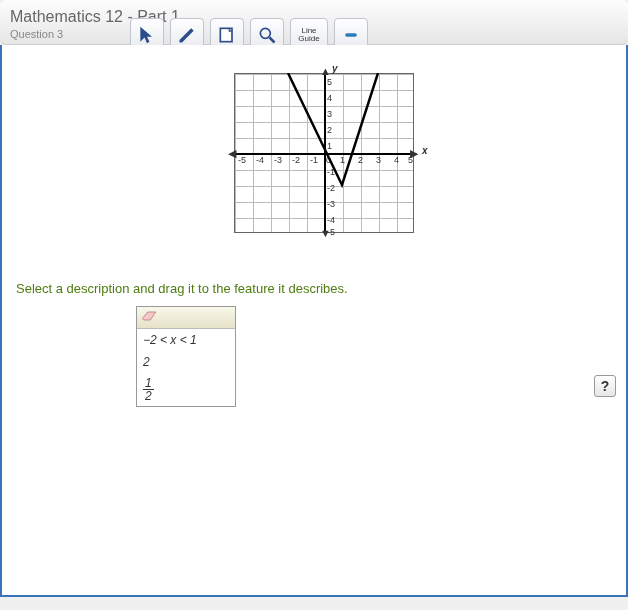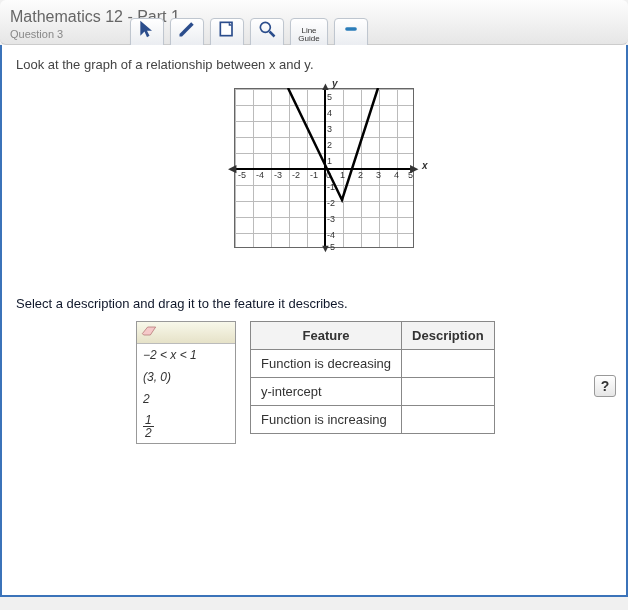--- a/index.html
+++ b/index.html
@@ -26,21 +26,21 @@
     margin-top: 4px;
     position: absolute;
     top: 14px;
     left: 130px;
   }
   .tool-btn {
     width: 34px; height: 34px;
     border: 1px solid #bfc6cf;
     border-radius: 4px;
     background: linear-gradient(#ffffff,#e6e9ee);
-    display: flex; justify-content:center;
+    display: flex; align-items:center; justify-content:center;
     cursor: pointer;
     box-shadow: 0 1px 1px rgba(0,0,0,.1);
   }
   .tool-btn svg { width:20px; height:20px; }
   .tool-label { font-size:8px; text-align:center; color:#333; line-height:1; }
   .content {
     padding: 12px 14px;
     background: #fff;
     border: 2px solid #3b73b9;
     border-top: none;
@@ -67,21 +67,21 @@
   .axis-y { left:130px; top:10px; width:1.5px; height:160px; }
   .axis-x { left:40px; top:90px; width:180px; height:1.5px; }
   .arrow-y { position:absolute; left:126px; top:2px; font-size:11px;}
   .arrow-yd { position:absolute; left:126px; top:164px; font-size:11px;}
   .arrow-x { position:absolute; left:216px; top:84px; font-size:11px;}
   .arrow-xn { position:absolute; left:34px; top:84px; font-size:11px;}
   .label-y { position:absolute; left:138px; top:0px; font-style:italic; font-weight:bold;}
   .label-x { position:absolute; left:228px; top:82px; font-style:italic; font-weight:bold;}
   .tick { position:absolute; font-size:9px; color:#333; }
   .plot { position:absolute; left:40px; top:10px; width:180px; height:160px; }
-  .prompt2 { font-size: 13px; color:#0f172a; margin: 8px 0 10px; }
+  .prompt2 { font-size: 13px; color:#4d7c0f; margin: 8px 0 10px; }
   .help-btn {
     position:absolute; right:10px; top:330px;
     width:22px; height:22px;
     border:1px solid #999; border-radius:3px;
     background: linear-gradient(#fff,#e6e6e6);
     font-weight:bold; font-size:14px; color:#333;
     display:flex; align-items:center; justify-content:center;
     cursor:pointer;
   }
   .work-area {
@@ -161,21 +161,20 @@
     </div>
     <div class="tool-btn">
       <svg viewBox="0 0 24 24">
           <rect x="5" y="10" width="14" height="4" rx="2" fill="#2b7db9"></rect>
         </svg>
     </div>
   </div>
 </div>
 
 <div class="content">
-  <div class="prompt1">Look at the graph of a relationship between x and y.</div>
 
   <div class="graph-wrap">
     <div class="graph">
       <div class="grid"></div>
       <div class="axis-y"></div>
       <div class="axis-x"></div>
       <div class="arrow-y">▲</div>
       <div class="arrow-yd">▼</div>
       <div class="arrow-x">▶</div>
       <div class="arrow-xn">◀</div>
@@ -218,44 +217,23 @@
   <div class="work-area">
     <div class="choices">
       <div class="choices-head">
         <span class="eraser-icon">
           <svg viewBox="0 0 24 20">
               <polygon points="2,14 10,4 22,4 14,16 4,16" fill="#f5c9c9" stroke="#a66" stroke-width="1"></polygon>
             </svg>
         </span>
       </div>
       <div class="choice">−2 &lt; x &lt; 1</div>
-      <div class="choice">(3, 0)</div>
       <div class="choice">2</div>
       <div class="choice">
         <span class="frac">
           <span class="n">1</span>
           <span class="d">2</span>
         </span>
       </div>
     </div>
 
-    <table class="feature-table">
-      <tbody>
-          <tr>
-        <th>Feature</th>
-        <th>Description</th>
-      </tr>
-      <tr>
-        <td>Function is decreasing</td>
-        <td class="drop-cell"></td>
-      </tr>
-      <tr>
-        <td>y-intercept</td>
-        <td class="drop-cell"></td>
-      </tr>
-      <tr>
-        <td>Function is increasing</td>
-        <td class="drop-cell"></td>
-      </tr>
-    </tbody>
-      </table>
   </div>
 </div>
 
 </body></html>

